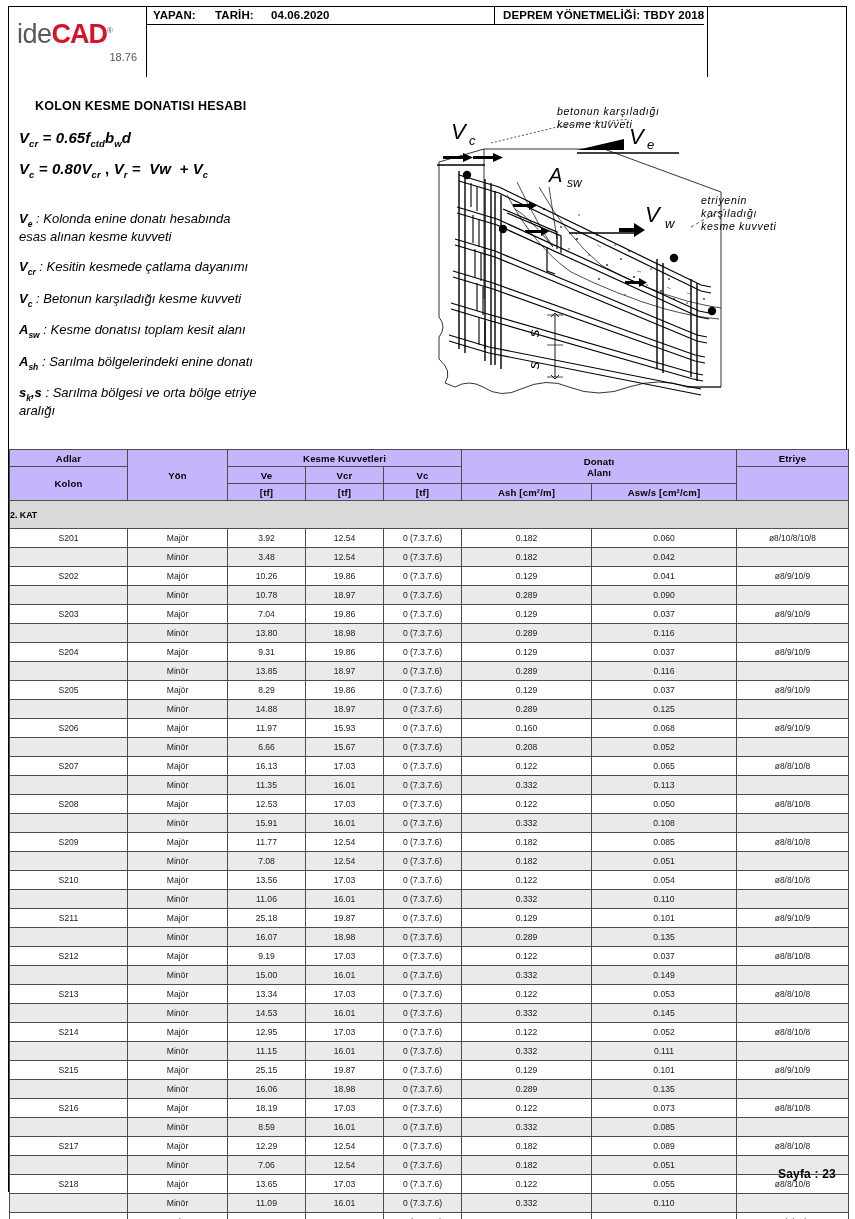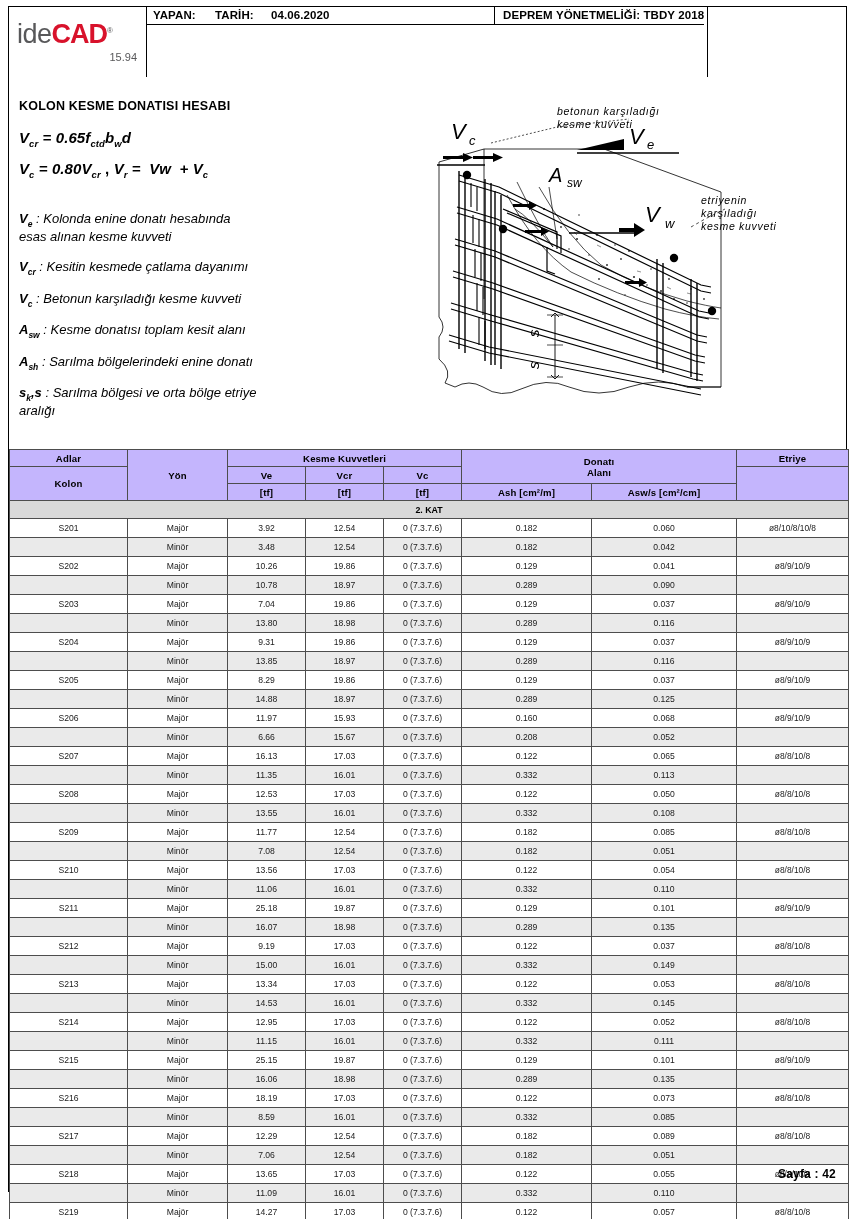--- a/index.html
+++ b/index.html
@@ -102,20 +102,21 @@
   .formulas {
     position: absolute;
     left: 10px; top: 22px;
     width: 400px;
   }
   .calc-title {
     font-size: 12.5px;
     font-weight: 700;
     letter-spacing: 0.2px;
     margin-bottom: 16px;
+    margin-left: 16px;
   }
   .eq {
     font-size: 15px;
     font-weight: 700;
     font-style: italic;
     margin-bottom: 11px;
     letter-spacing: 0.1px;
   }
   .eq sub { font-size: 9.5px; font-style: italic; }
   .defs { margin-top: 31px; }
@@ -159,24 +160,24 @@
     font-weight: 700;
     font-size: 9.6px;
     letter-spacing: 0.15px;
     color: #000;
   }
   .hdr-h1 { height: 17px; }
   .hdr-h2 { height: 17px; }
   .hdr-h3 { height: 17px; }
   tr.kat td {
     background: #d9d9d9;
-    text-align: center;
+    text-align: left;
     font-weight: 700;
     font-size: 8.8px;
-    height: 18px;
+    height: 28px;
   }
   tr.dr td { height: 19px; color: #1a1a1a; }
   tr.dr.odd td { background: #ffffff; }
   tr.dr.even td { background: #eaeaea; }
   td.colname { font-size: 8.6px; }
   td.etr { font-size: 8.4px; }
 
   
   .footer {
     position: absolute;
@@ -191,21 +192,21 @@
 <body>
 
 <div class="sheet">
 
   <div class="titleblock">
     <div class="logo-cell">
       <div class="logo-wrap">
         <div class="logo-main">
           <span class="logo-ide">ide</span><span class="logo-cad">CAD</span><span class="logo-reg">®</span>
         </div>
-        <div class="logo-ver">15.94</div>
+        <div class="logo-ver">18.76</div>
       </div>
     </div>
 
     <div class="fields-cell">
       <div class="fld-row">
         <span class="fld-label">YAPAN:</span>
         <span class="fld-val"></span>
       </div>
       <div class="fld-row split">
         <div class="fld-left">
@@ -611,21 +612,21 @@
             <td>12.53</td>
             <td>17.03</td>
             <td>0 (7.3.7.6)</td>
             <td>0.122</td>
             <td>0.050</td>
             <td class="etr">ø8/8/10/8</td>
           </tr>
           <tr class="dr even">
             <td class="colname"></td>
             <td>Minör</td>
-            <td>13.55</td>
+            <td>15.91</td>
             <td>16.01</td>
             <td>0 (7.3.7.6)</td>
             <td>0.332</td>
             <td>0.108</td>
             <td class="etr"></td>
           </tr>
           <tr class="dr odd">
             <td class="colname">S209</td>
             <td>Majör</td>
             <td>11.77</td>
@@ -842,14 +843,14 @@
             <td>16.01</td>
             <td>0 (7.3.7.6)</td>
             <td>0.332</td>
             <td>0.079</td>
             <td class="etr"></td>
           </tr>
         </tbody>
     </table>
   </div>
 
-  <div class="footer">Sayfa : 42</div>
+  <div class="footer">Sayfa : 23</div>
 </div>
 
 </body></html>

